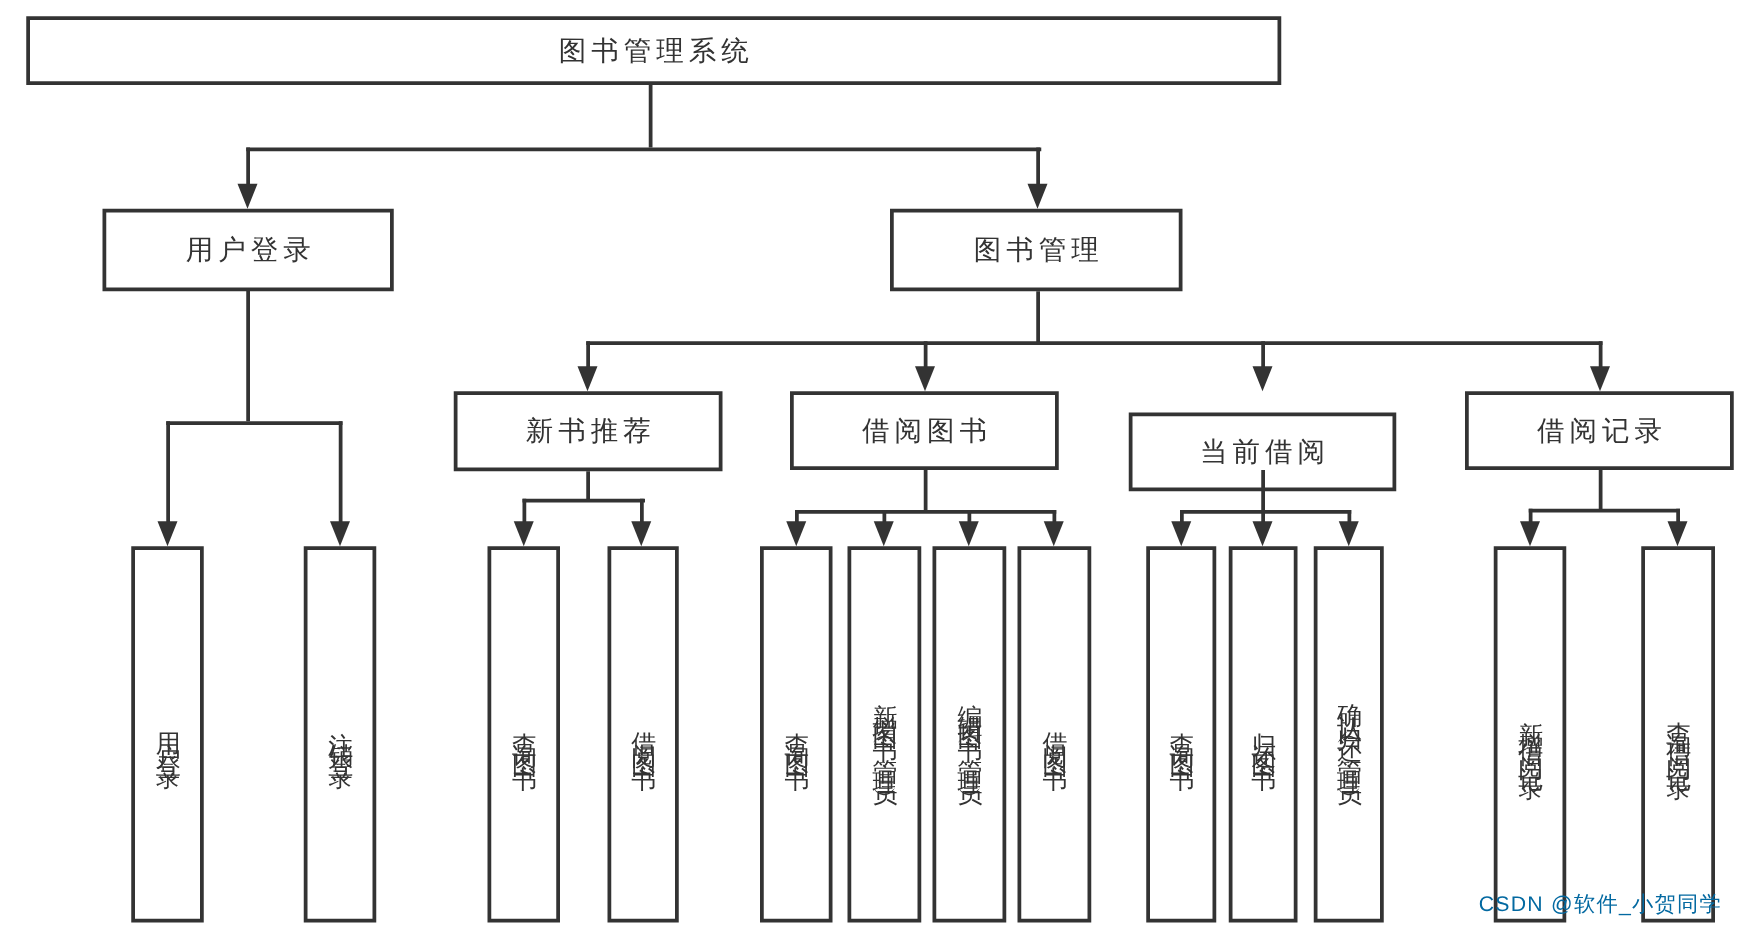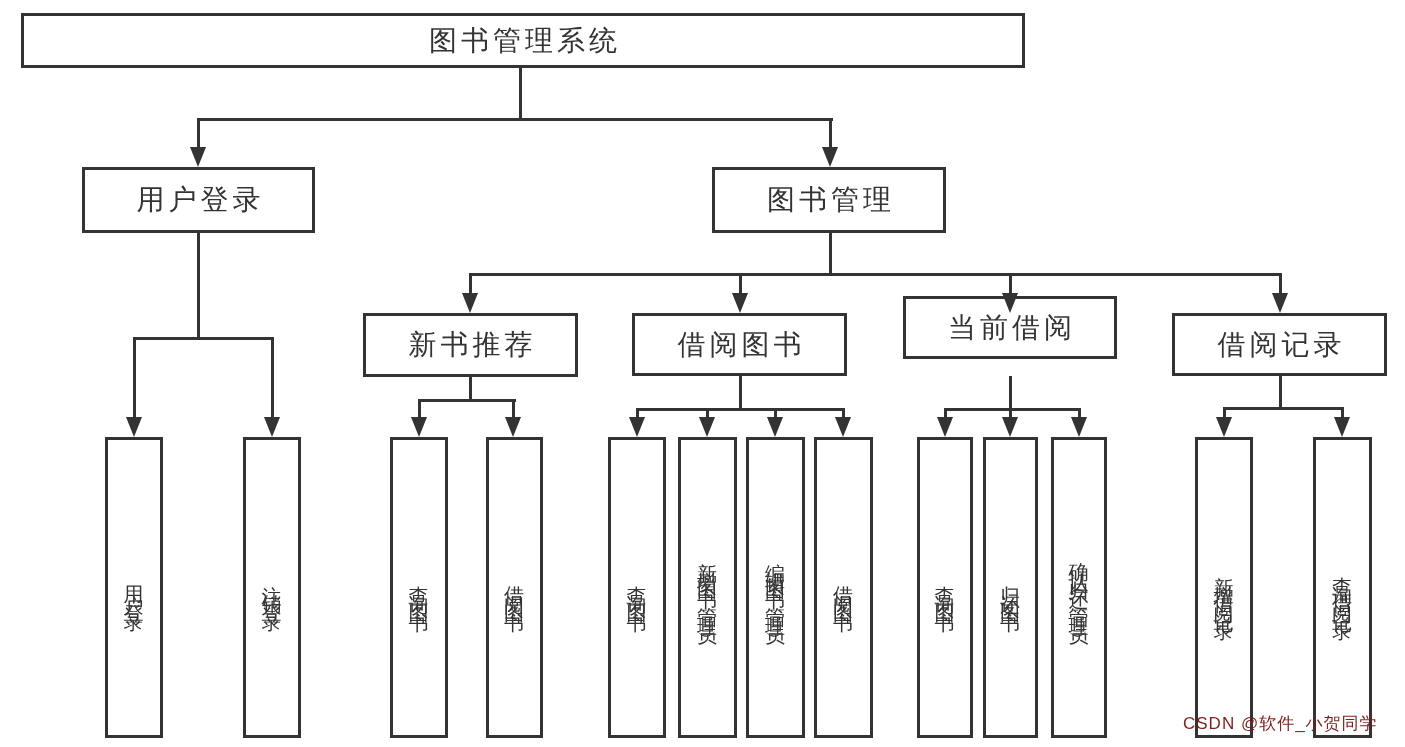--- a/index.html
+++ b/index.html
@@ -15,21 +15,21 @@
     position: absolute;
     box-sizing: border-box;
     border: 3px solid #333333;
     background: #ffffff;
     color: #333333;
     display: flex;
     align-items: center;
     justify-content: center;
   }
   .hbox {
-    font-size: 28px;
+    font-size: 22px;
     letter-spacing: 4px;
     text-indent: 4px;
     white-space: nowrap;
   }
   .vbox {
     writing-mode: vertical-rl;
     text-orientation: mixed;
     font-size: 20px;
     letter-spacing: 9px;
     line-height: 1.1;
@@ -45,38 +45,38 @@
     border-left: 8px solid transparent;
     border-right: 8px solid transparent;
     border-top: 20px solid #333333;
   }
   .watermark {
     position: absolute;
     left: 1183px;
     top: 712px;
     font-size: 17px;
     letter-spacing: 1px;
-    color: #7f1d1d;
+    color: #0369a1;
     white-space: nowrap;
     z-index: 5;
   }
 </style>
 </head>
 <body>
 
 <div class="canvas">
 
   <div class="box hbox" style="left:21px; top:13px; width:1004px; height:55px;">图书管理系统</div>
 
   <div class="box hbox" style="left:82px; top:167px; width:233px; height:66px;">用户登录</div>
   <div class="box hbox" style="left:363px; top:313px; width:215px; height:64px;">新书推荐</div>
 
   <div class="box hbox" style="left:712px; top:167px; width:234px; height:66px;">图书管理</div>
   <div class="box hbox" style="left:632px; top:313px; width:215px; height:63px;">借阅图书</div>
-  <div class="box hbox" style="left:903px; top:296px; width:214px; height:63px;">当前借阅</div>
+  <div class="box hbox" style="left:903px; top:330px; width:214px; height:63px;">当前借阅</div>
   <div class="box hbox" style="left:1172px; top:313px; width:215px; height:63px;">借阅记录</div>
 
   <div class="box vbox" style="left:105px; top:437px; width:58px; height:301px;">用户登录</div>
   <div class="box vbox" style="left:243px; top:437px; width:58px; height:301px;">注销登录</div>
 
   <div class="box vbox" style="left:390px; top:437px; width:58px; height:301px;">查询图书</div>
   <div class="box vbox" style="left:486px; top:437px; width:57px; height:301px;">借阅图书</div>
 
   <div class="box vbox" style="left:608px; top:437px; width:58px; height:301px;">查询图书</div>
   <div class="box vbox" style="left:678px; top:437px; width:59px; height:301px;">新增图书（管理员）</div>

